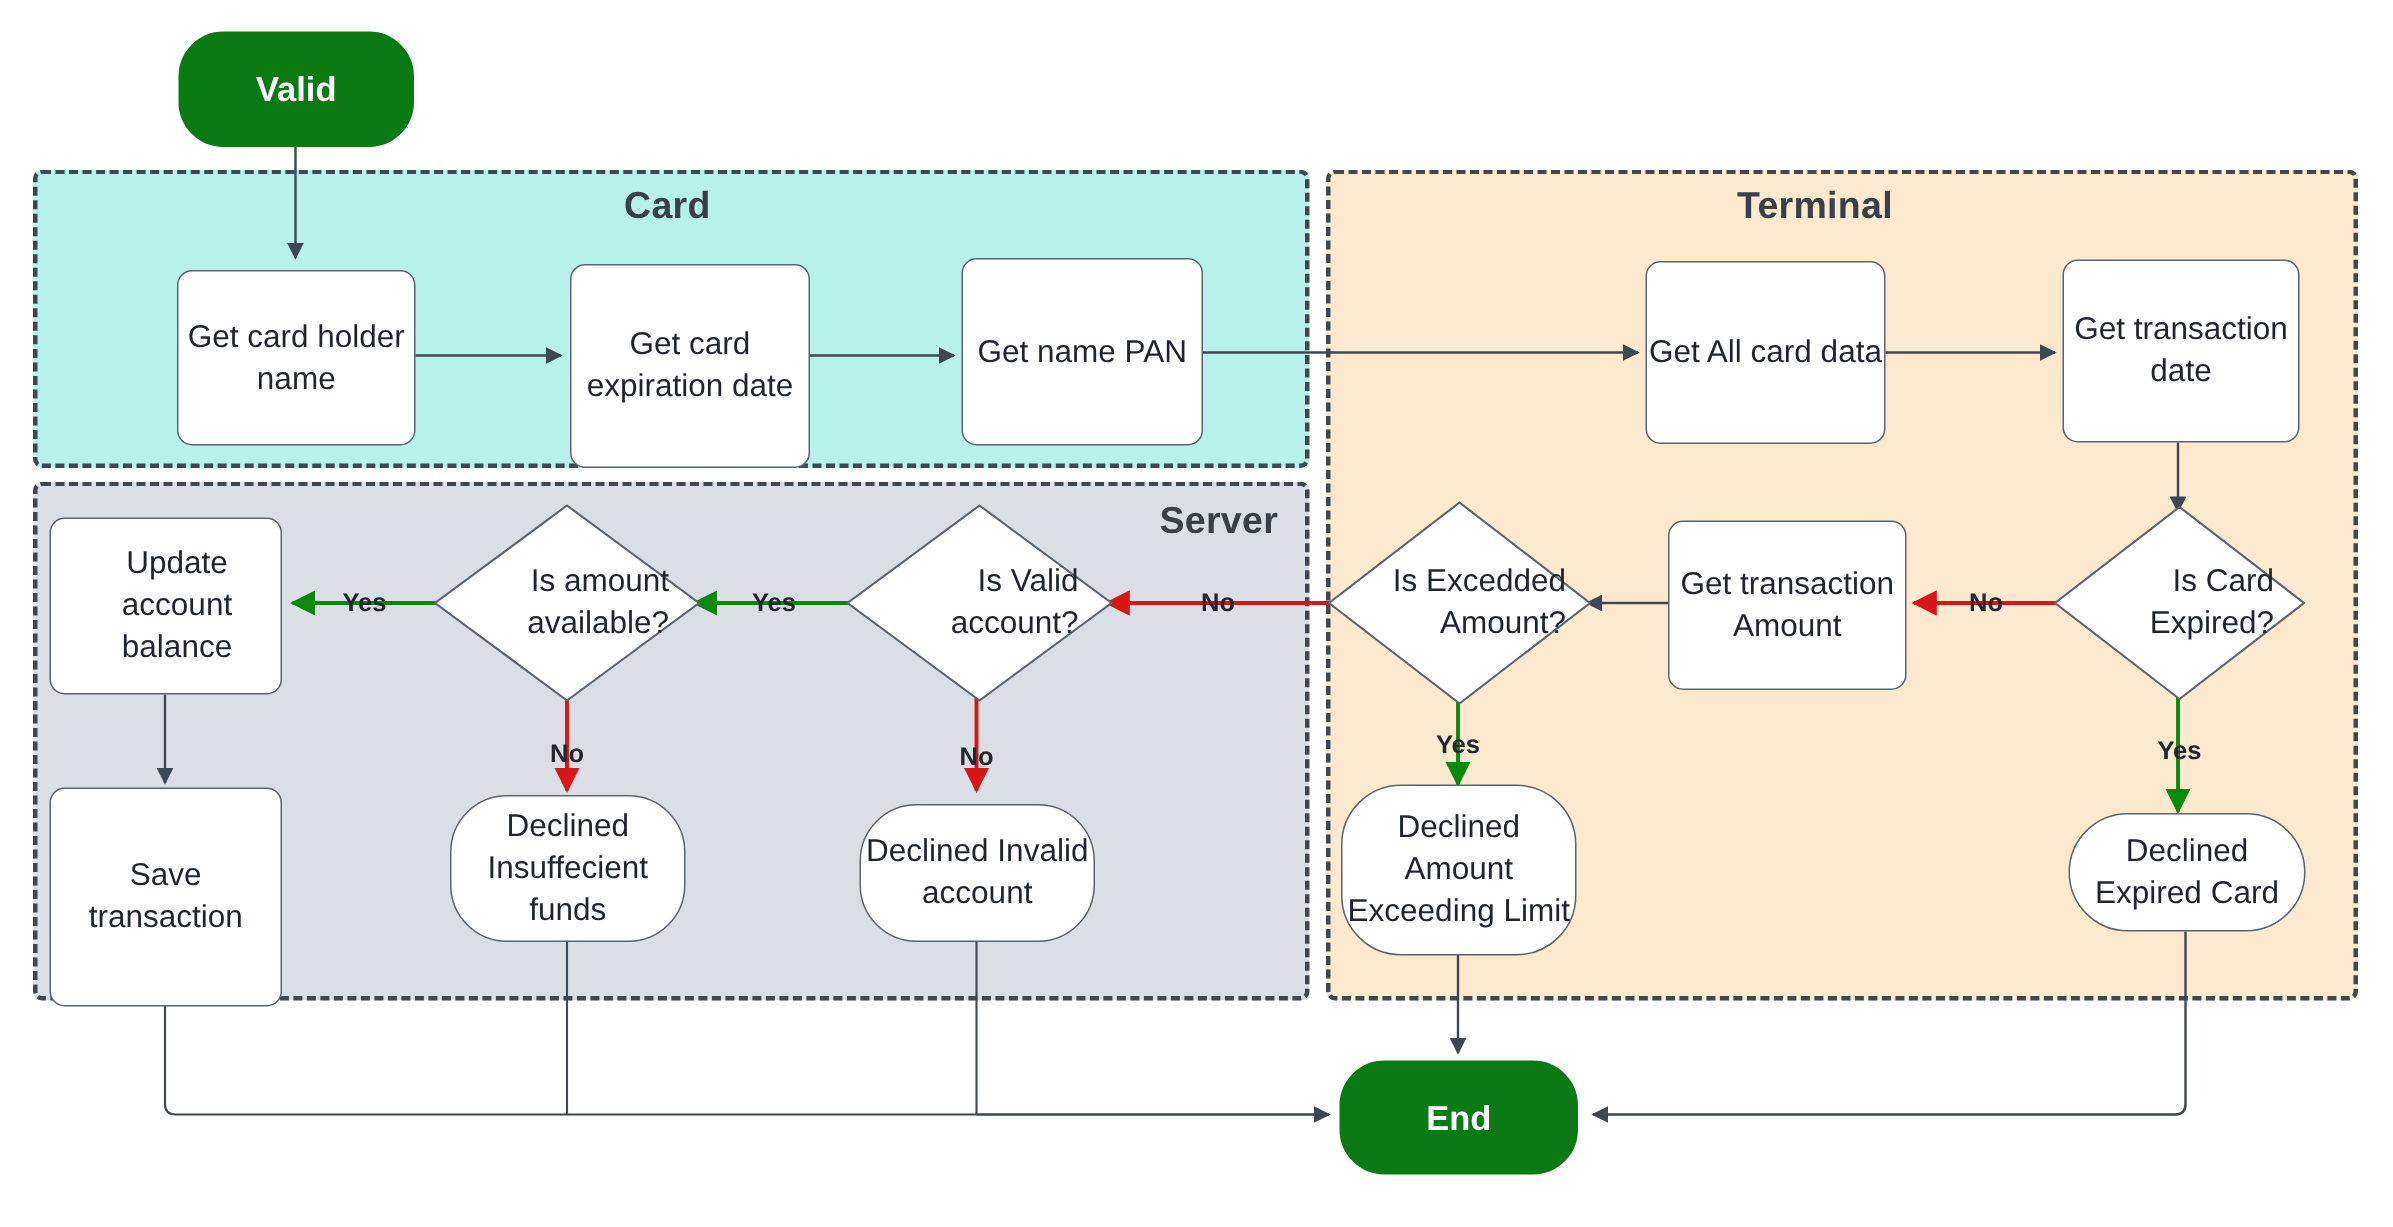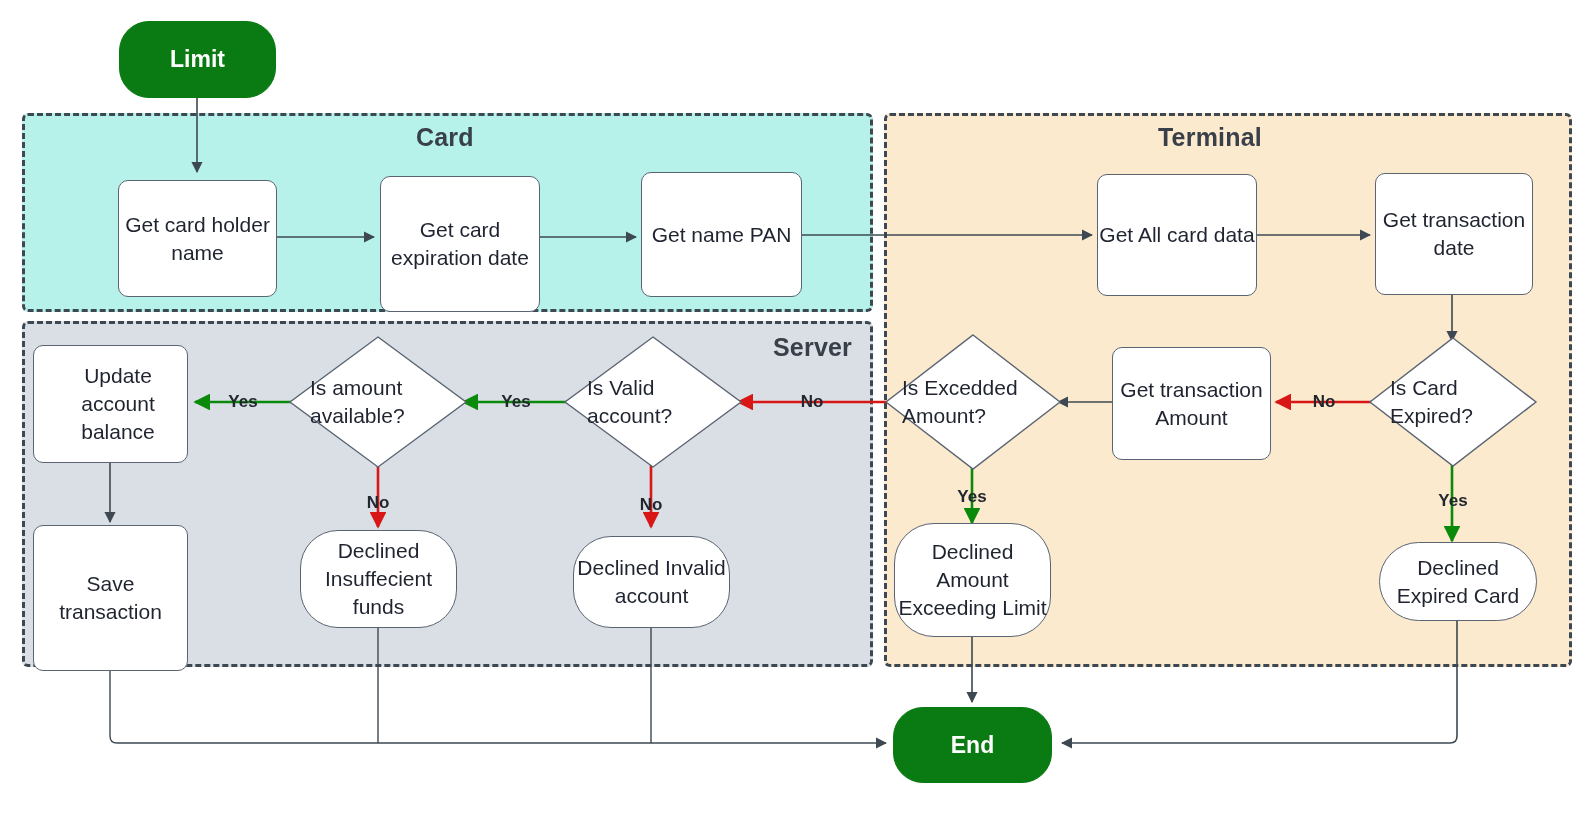--- a/index.html
+++ b/index.html
@@ -70,21 +70,21 @@
   }
   .diamond-wrap .dlabel {
     position: absolute;
     left: 0;
     top: 0;
     width: 100%;
     height: 100%;
     display: flex;
     align-items: center;
     justify-content: center;
-    text-align: left;
+    text-align: right;
     font-size: 21px;
     line-height: 1.32;
     color: #1f2430;
     pointer-events: none;
   }
   .edge-label {
     position: absolute;
     font-size: 17px;
     font-weight: bold;
     color: #22272f;
@@ -158,21 +158,21 @@
     </g>
 
     <g stroke="#d81616" stroke-width="2.6" fill="none" marker-end="url(#ar-no)">
       <path d="M 1376 402 L 1276 402"></path>
       <path d="M 888 402 L 738 402"></path>
       <path d="M 651 460 L 651 527"></path>
       <path d="M 378 460 L 378 527"></path>
     </g>
   </svg>
 
-  <div class="node startend" style="left:119px; top:21px; width:157px; height:77px;">Limit</div>
+  <div class="node startend" style="left:119px; top:21px; width:157px; height:77px;">Valid</div>
   <div class="node startend" style="left:893px; top:707px; width:159px; height:76px;">End</div>
 
   <div class="node proc" style="left:118px; top:180px; width:159px; height:117px;">Get card holder name</div>
   <div class="node proc" style="left:380px; top:176px; width:160px; height:136px;">Get card expiration date</div>
   <div class="node proc" style="left:641px; top:172px; width:161px; height:125px;">Get name PAN</div>
 
   <div class="node proc" style="left:1097px; top:174px; width:160px; height:122px;">Get All card data</div>
   <div class="node proc" style="left:1375px; top:173px; width:158px; height:122px;">Get transaction date</div>
   <div class="node proc" style="left:1112px; top:347px; width:159px; height:113px;">Get transaction Amount</div>
   <div class="node term" style="left:894px; top:523px; width:157px; height:114px; border-radius:40px;">Declined Amount Exceeding Limit</div>

